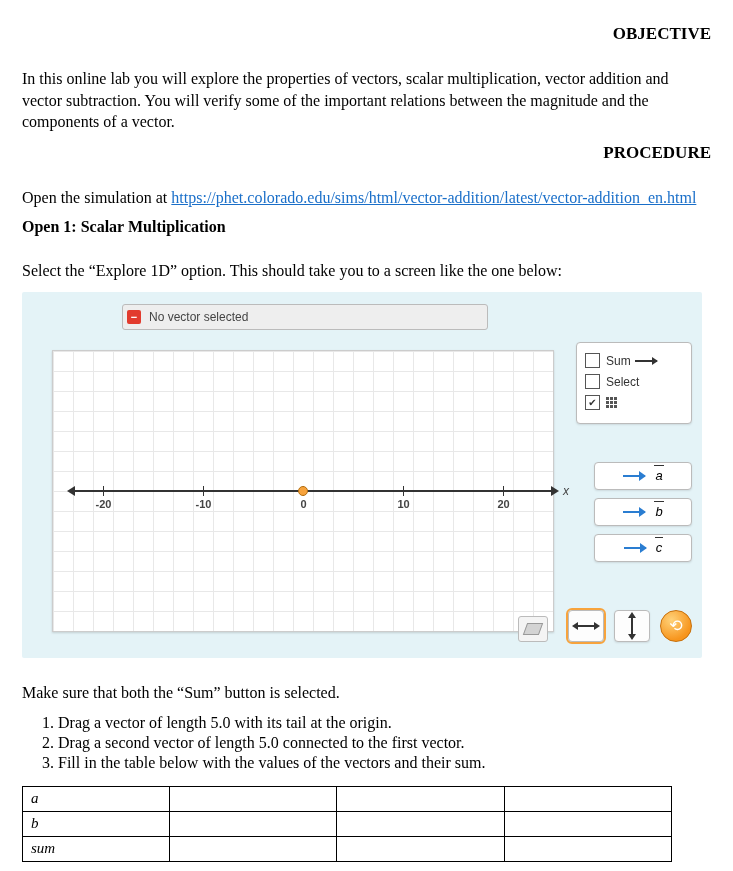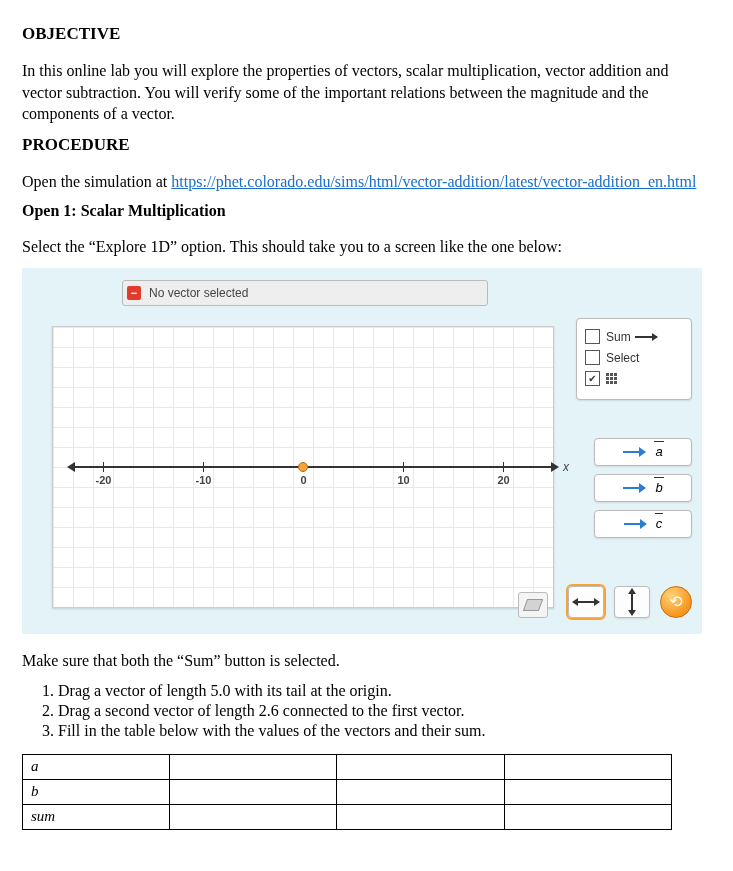--- a/index.html
+++ b/index.html
@@ -9,22 +9,23 @@
     margin: 0;
     padding: 18px 22px;
     width: 733px;
     box-sizing: border-box;
     background: #fff;
   }
   h2.section-head {
     font-size: 17px;
     font-weight: bold;
     margin: 6px 0 8px 0;
-  }
-  p { margin: 16px 0 10px 0; line-height: 1.35; }
+    text-align: right;
+  }
+  p { margin: 24px 0 10px 0; line-height: 1.35; }
   a.sim-link { color: #1a6fc9; text-decoration: underline; }
   .part-head { font-weight: bold; margin: 10px 0 8px 0; font-size: 16px; }
   ol.steps { margin: 6px 0 14px 36px; padding: 0; }
   ol.steps li { margin: 2px 0; }
 
   
   .sim {
     background: #e4f3f7;
     width: 660px;
     padding: 12px 10px 18px 10px;
@@ -381,21 +382,21 @@
       <span>⟲</span>
     </div>
   </div>
 
 </div>
 
 <p>Make sure that both the “Sum” button is selected.</p>
 
 <ol class="steps">
   <li>Drag a vector of length 5.0 with its tail at the origin.</li>
-  <li>Drag a second vector of length 2.6 connected to the first vector.</li>
+  <li>Drag a second vector of length 5.0 connected to the first vector.</li>
   <li>Fill in the table below with the values of the vectors and their sum.</li>
 </ol>
 
 <table class="data">
   <tbody>
   <tr>
     <td class="rowlabel">a</td>
     <td></td>
     <td></td>
     <td></td>

